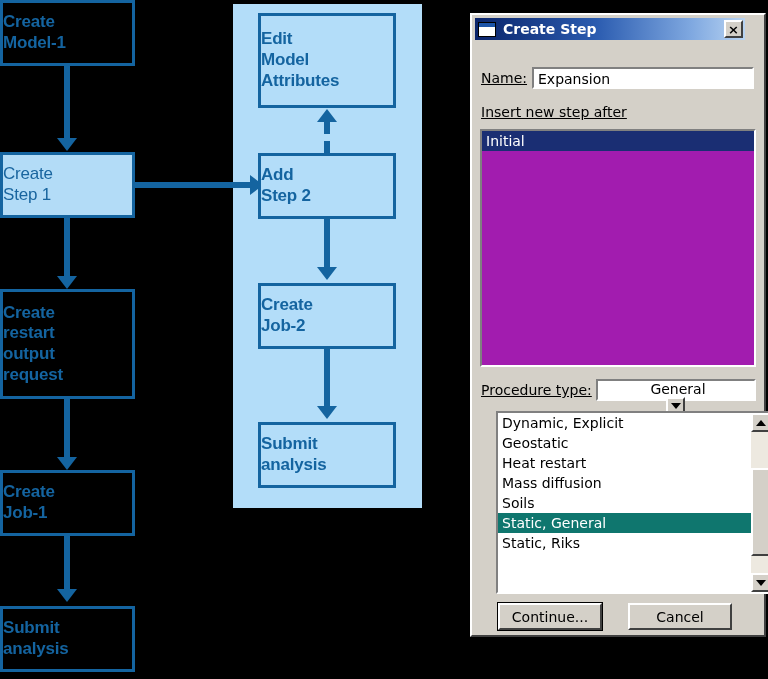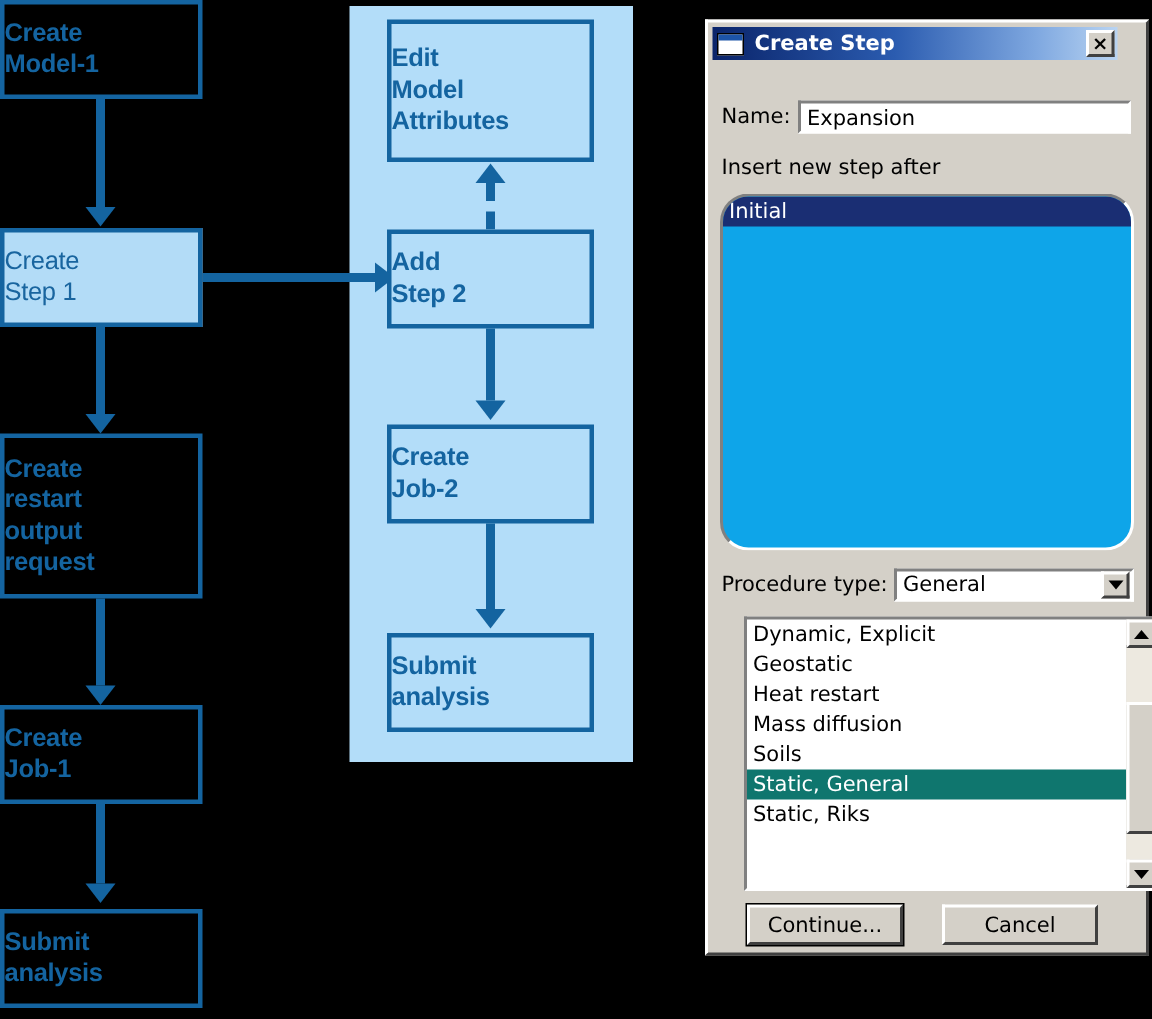--- a/index.html
+++ b/index.html
@@ -148,20 +148,21 @@
     font-weight: bold;
     color: #000;
     line-height: 1;
     flex: 0 0 auto;
   }
   .dlg-label {
     position: absolute;
     font-size: 14px;
     color: #000000;
     white-space: nowrap;
+    text-decoration: underline;
   }
   .sunken {
     border-top: 2px solid #808080;
     border-left: 2px solid #808080;
     border-right: 2px solid #ffffff;
     border-bottom: 2px solid #ffffff;
     box-sizing: border-box;
   }
   #name-input {
     position: absolute;
@@ -172,42 +173,42 @@
     color: #000;
     padding: 1px 0 0 4px;
     line-height: 19px;
     white-space: nowrap;
     overflow: hidden;
   }
   #step-list {
     position: absolute;
     left: 8px; top: 114px;
     width: 276px; height: 238px;
-    background: #0ea5e9;
+    background: #a21caf;
     overflow: hidden;
-    border-radius: 19px;
   }
   #step-list .row {
     font-size: 14px;
     padding: 2px 0 2px 4px;
     color: #000;
     white-space: nowrap;
   }
   #step-list .row.sel {
     background: #1a2e73;
     color: #ffffff;
   }
   #proc-combo {
     position: absolute;
     left: 124px; top: 364px;
     width: 160px; height: 22px;
     background: #ffffff;
     display: flex;
     align-items: center;
     font-size: 14px;
+    flex-direction: column;
   }
   #proc-combo .val {
     flex: 1 1 auto;
     padding-left: 4px;
     color: #000;
     white-space: nowrap;
   }
   #proc-combo .drop {
     width: 19px; height: 18px;
     margin-right: 1px;

